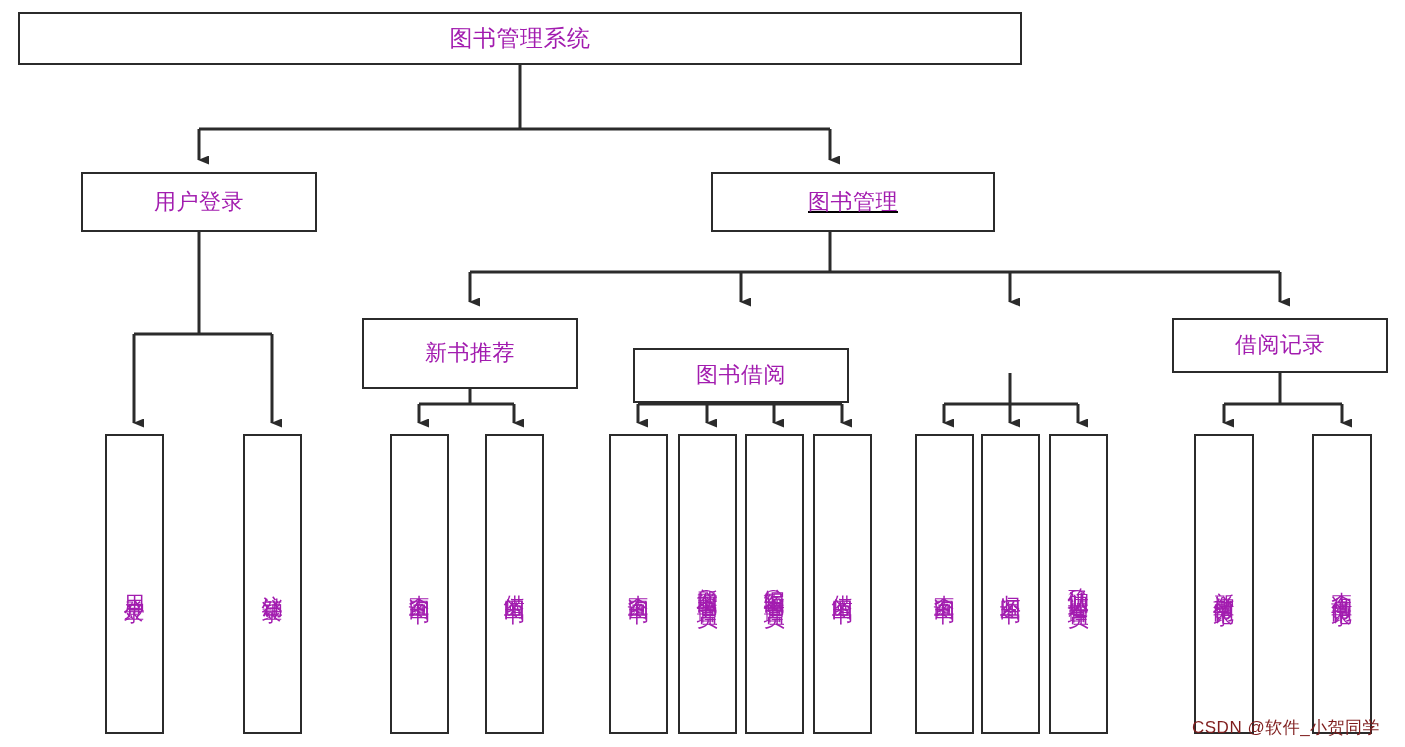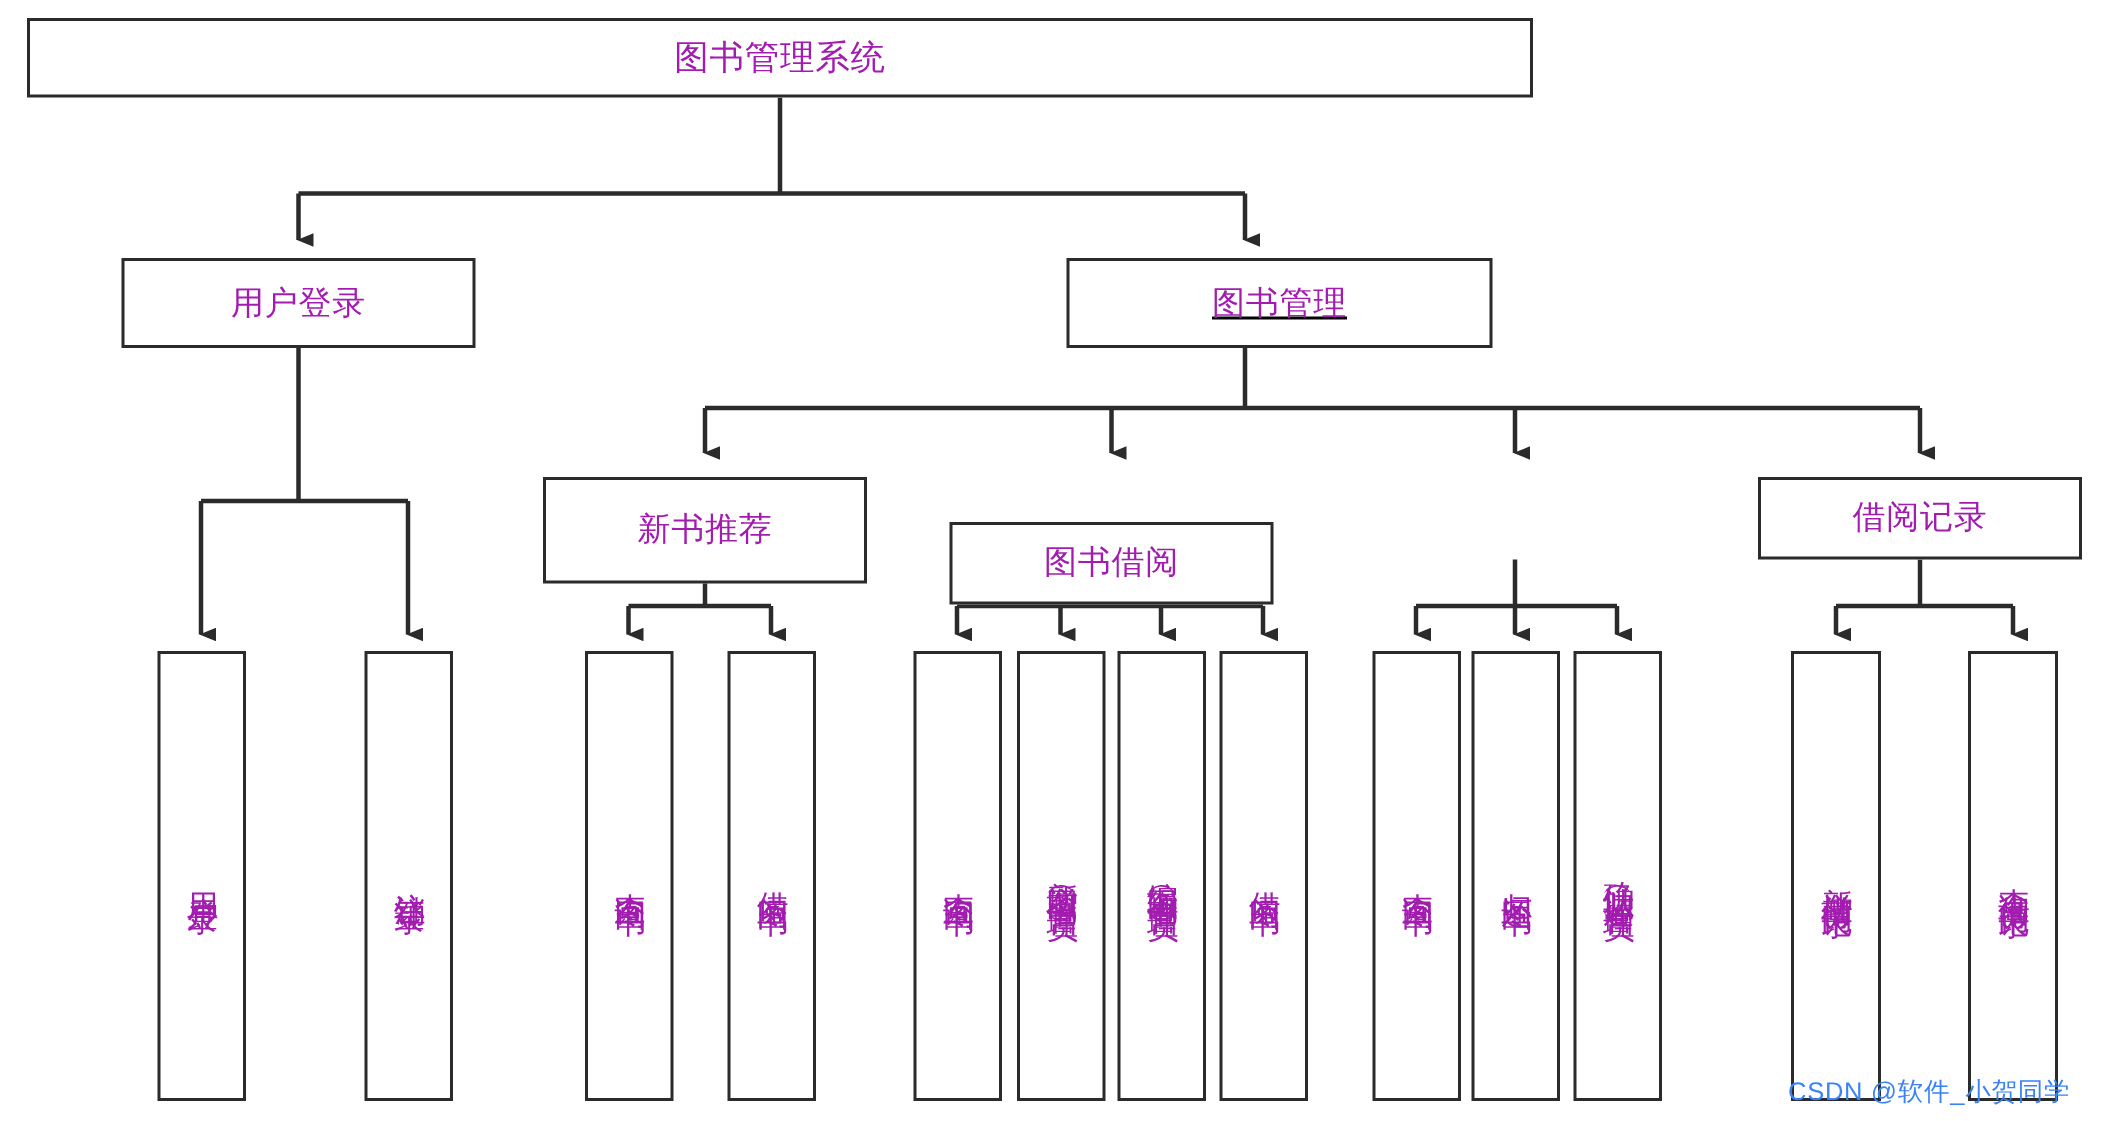--- a/index.html
+++ b/index.html
@@ -46,21 +46,21 @@
     writing-mode: vertical-rl;
     text-orientation: upright;
     letter-spacing: 3px;
     font-size: 21px;
   }
   .node-box.root .node-label {
     font-size: 23px;
   }
   .watermark {
     position: absolute;
-    color: #3b82f6;
+    color: #7f1d1d;
     font-size: 17px;
     white-space: nowrap;
     letter-spacing: 0.5px;
     pointer-events: none;
   }
 </style>
 </head>
 <body>
 
 <div id="diagram-root">

